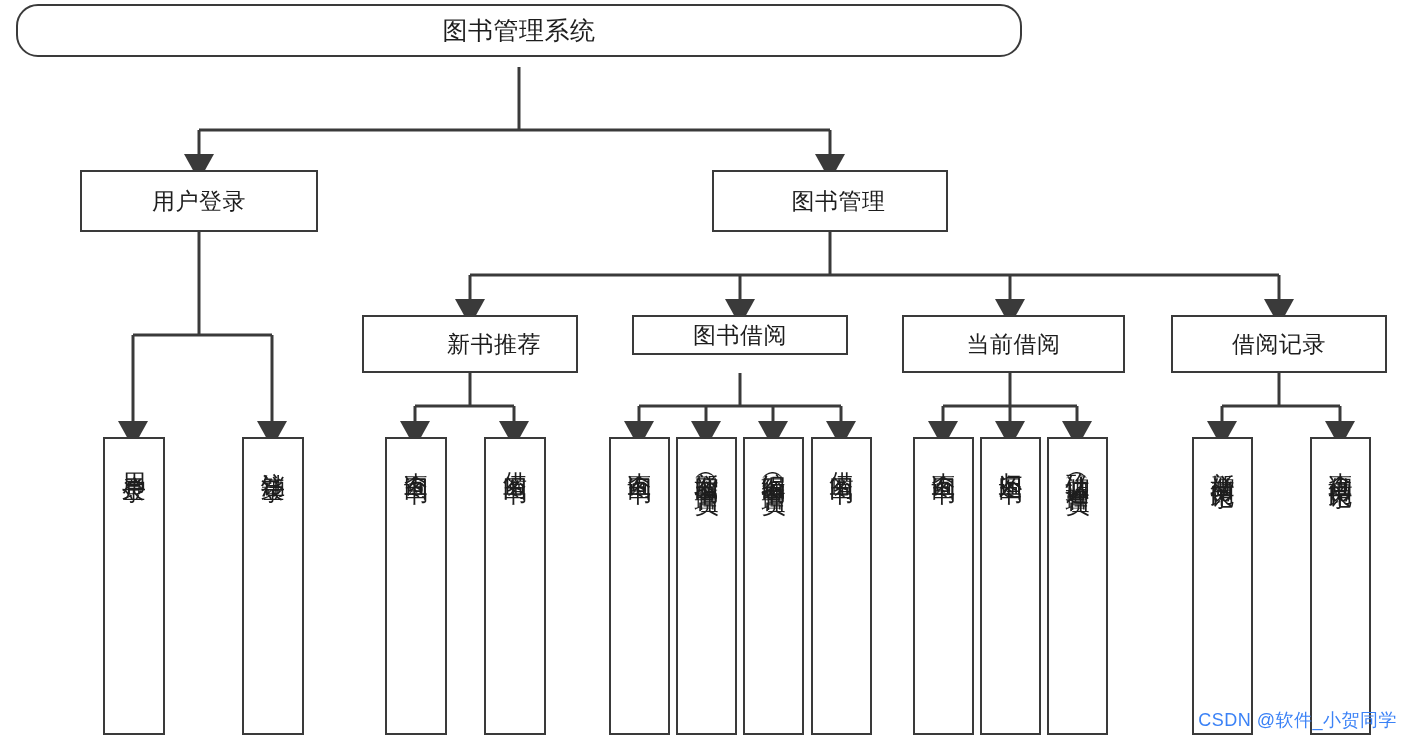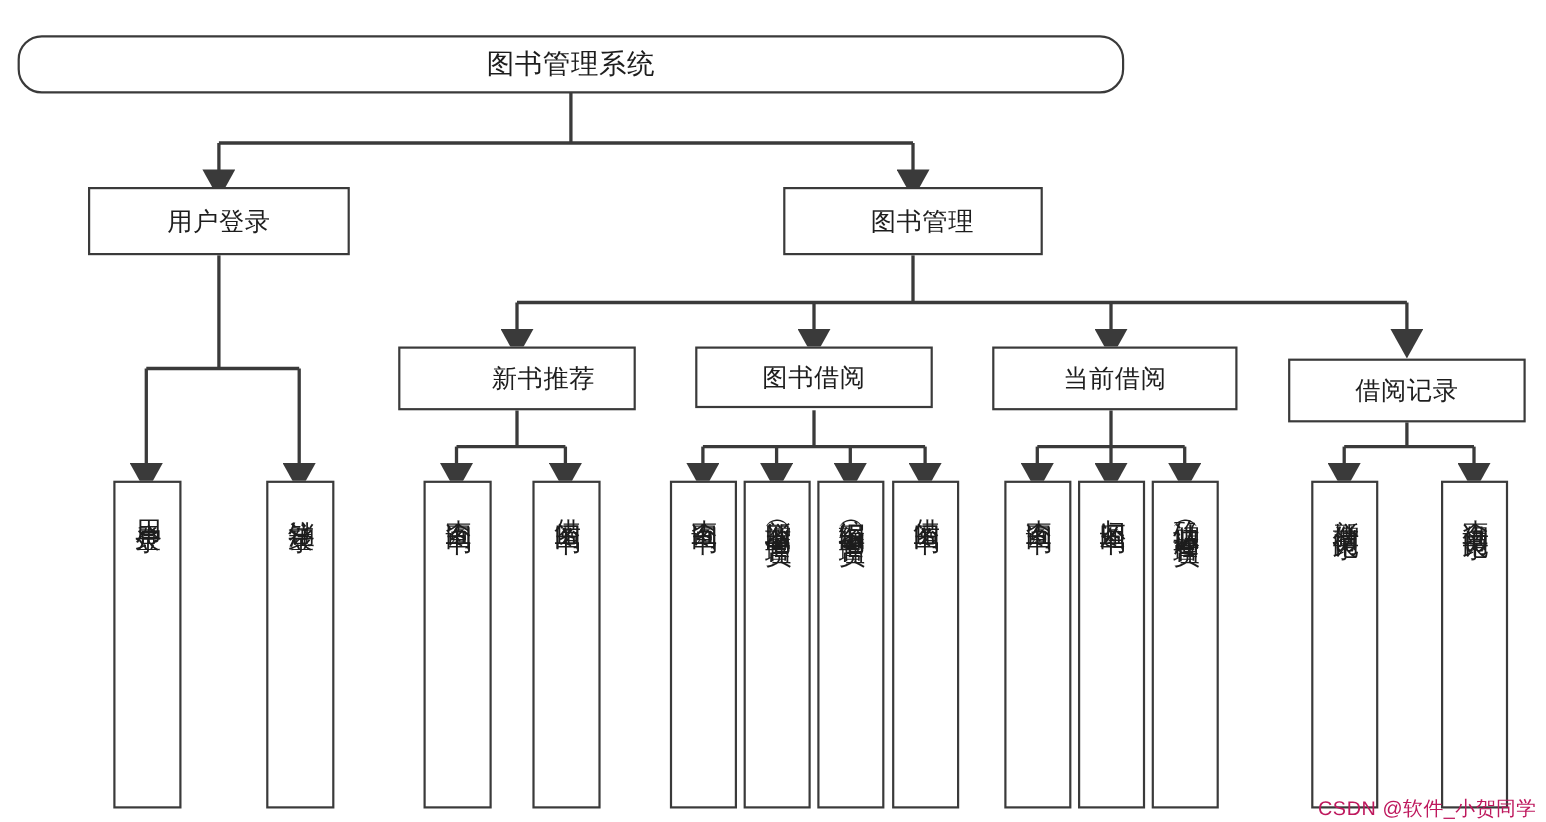--- a/index.html
+++ b/index.html
@@ -62,23 +62,23 @@
     writing-mode: vertical-rl;
     text-orientation: upright;
     font-size: 24px;
     letter-spacing: 3px;
     line-height: 1;
     white-space: nowrap;
   }
   .watermark {
     position: absolute;
     right: 8px;
-    bottom: 0;
+    bottom: 15px;
     font-size: 18px;
-    color: #be185d;
+    color: #3b82f6;
     letter-spacing: 0.5px;
     z-index: 5;
     white-space: nowrap;
   }
 </style>
 </head>
 <body>
 
 <div id="canvas">
 
@@ -125,45 +125,45 @@
       <path d="M1010,406 L1010,424" marker-end="url(#arrow)"></path>
       <path d="M1077,406 L1077,424" marker-end="url(#arrow)"></path>
 
       <path d="M1279,373 L1279,406"></path>
       <path d="M1222,406 L1340,406"></path>
       <path d="M1222,406 L1222,424" marker-end="url(#arrow)"></path>
       <path d="M1340,406 L1340,424" marker-end="url(#arrow)"></path>
     </g>
   </svg>
 
-  <div class="node root" style="left:16px; top:32px; width:1006px; height:53px;border-radius:22px;">
+  <div class="node root" style="left:16px; top:4px; width:1006px; height:53px;border-radius:22px;">
     <span class="node-label">图书管理系统</span>
   </div>
 
   <div class="node branch" style="left:80px; top:170px; width:238px; height:62px;">
     <span class="node-label">用户登录</span>
   </div>
 
   <div class="node branch" style="left:712px; top:170px; width:236px; height:62px;padding-left:17px;">
     <span class="node-label">图书管理</span>
   </div>
 
   <div class="node branch" style="left:362px; top:315px; width:216px; height:58px;padding-left:48px;">
     <span class="node-label">新书推荐</span>
   </div>
 
-  <div class="node branch" style="left:632px; top:315px; width:216px; height:56px;">
+  <div class="node branch" style="left:632px; top:315px; width:216px; height:40px;">
     <span class="node-label">图书借阅</span>
   </div>
 
   <div class="node branch" style="left:902px; top:315px; width:223px; height:58px;">
     <span class="node-label">当前借阅</span>
   </div>
 
-  <div class="node branch" style="left:1171px; top:315px; width:216px; height:58px;margin-top:11px;">
+  <div class="node branch" style="left:1171px; top:315px; width:216px; height:58px;">
     <span class="node-label">借阅记录</span>
   </div>
 
   <div class="node leaf" style="left:103px; top:437px; width:62px; height:298px;">
     <span class="node-label">用户登录</span>
   </div>
 
   <div class="node leaf" style="left:242px; top:437px; width:62px; height:298px;">
     <span class="node-label">注销登录</span>
   </div>

